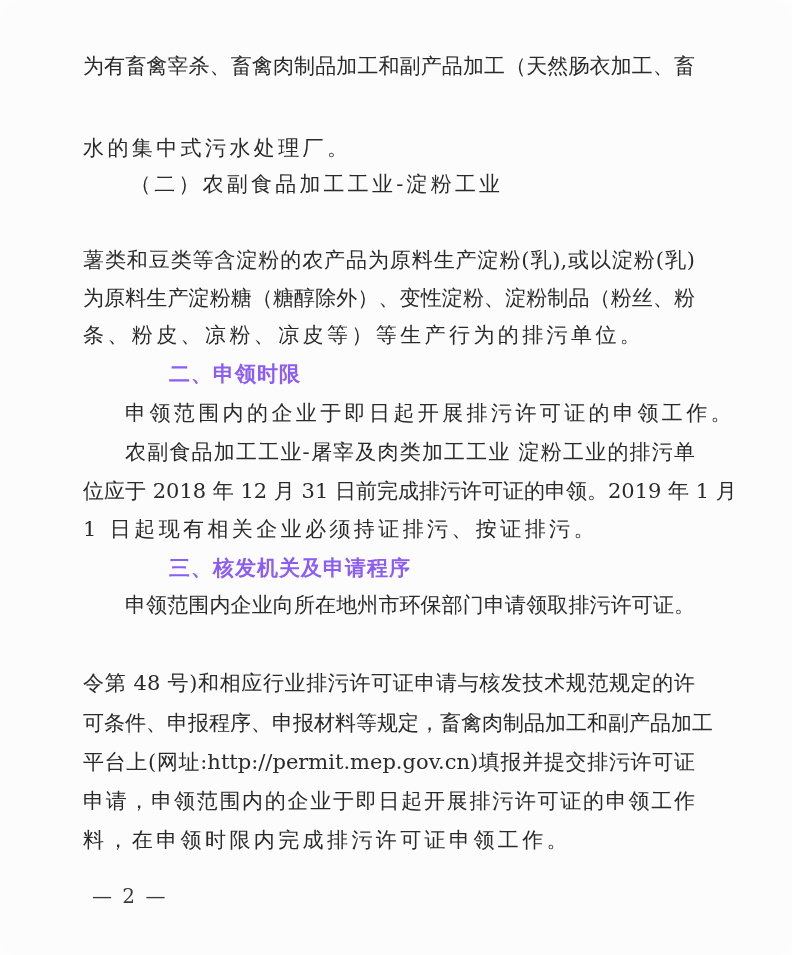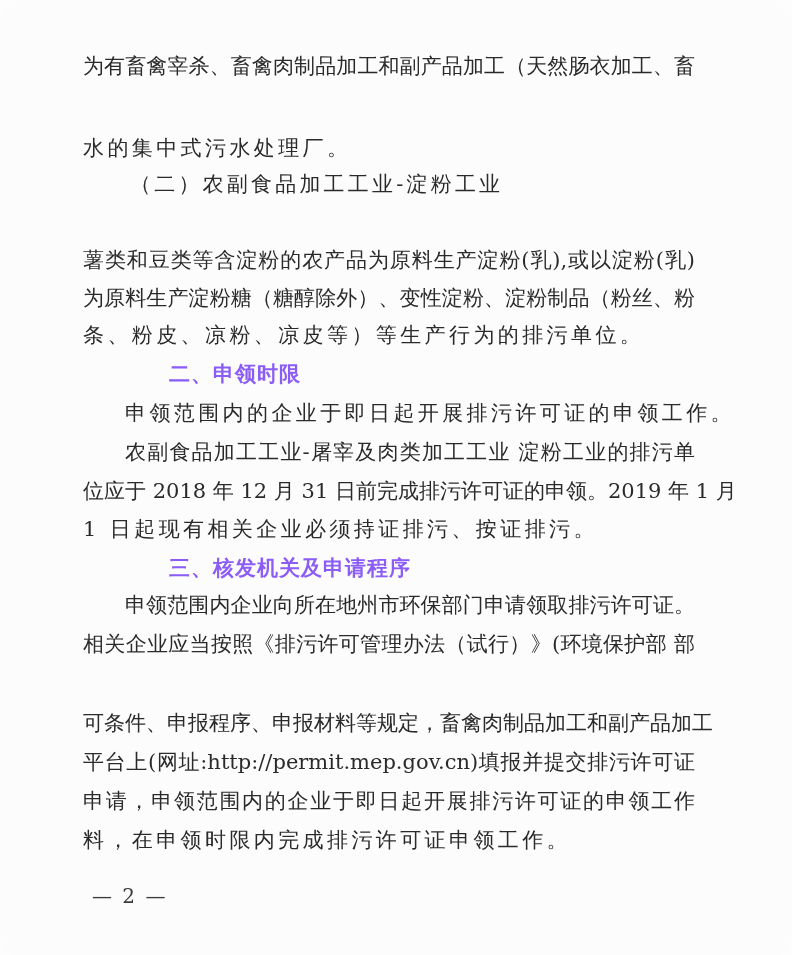--- a/index.html
+++ b/index.html
@@ -86,20 +86,20 @@
   <div class="line heading" style="top:359px">二、申领时限</div>
 
   <div class="line indent" style="top:437px">农副食品加工工业-屠宰及肉类加工工业 淀粉工业的排污单</div>
   <div class="line indent last" style="top:398px">申领范围内的企业于即日起开展排污许可证的申领工作。</div>
   <div class="line" style="top:476px">位应于 2018 年 12 月 31 日前完成排污许可证的申领。2019 年 1 月</div>
   <div class="line last" style="top:514px">1 日起现有相关企业必须持证排污、按证排污。</div>
 
   <div class="line heading" style="top:553px">三、核发机关及申请程序</div>
 
   <div class="line indent" style="top:590px">申领范围内企业向所在地州市环保部门申请领取排污许可证。</div>
-  <div class="line" style="top:629px">相关企业应当按照《排污许可管理办法（试行）》(环境保护部 部</div>
+  <div class="line" style="top:668px">令第 48 号)和相应行业排污许可证申请与核发技术规范规定的许</div>
   <div class="line" style="top:708px">可条件、申报程序、申报材料等规定，畜禽肉制品加工和副产品加工</div>
   <div class="line" style="top:747px">平台上(网址:http://permit.mep.gov.cn)填报并提交排污许可证</div>
   <div class="line" style="top:786px">申请，申领范围内的企业于即日起开展排污许可证的申领工作</div>
   <div class="line last" style="top:825px">料，在申领时限内完成排污许可证申领工作。</div>
 
   <div class="page-number">— 2 —</div>
 </div>
 
 </body></html>

